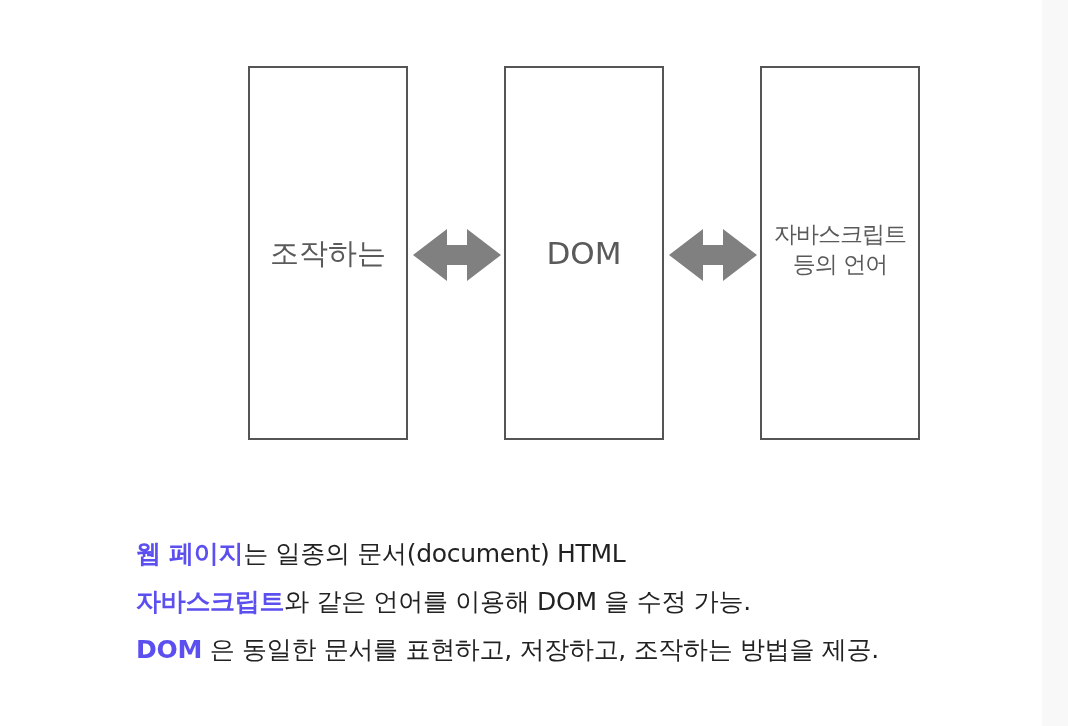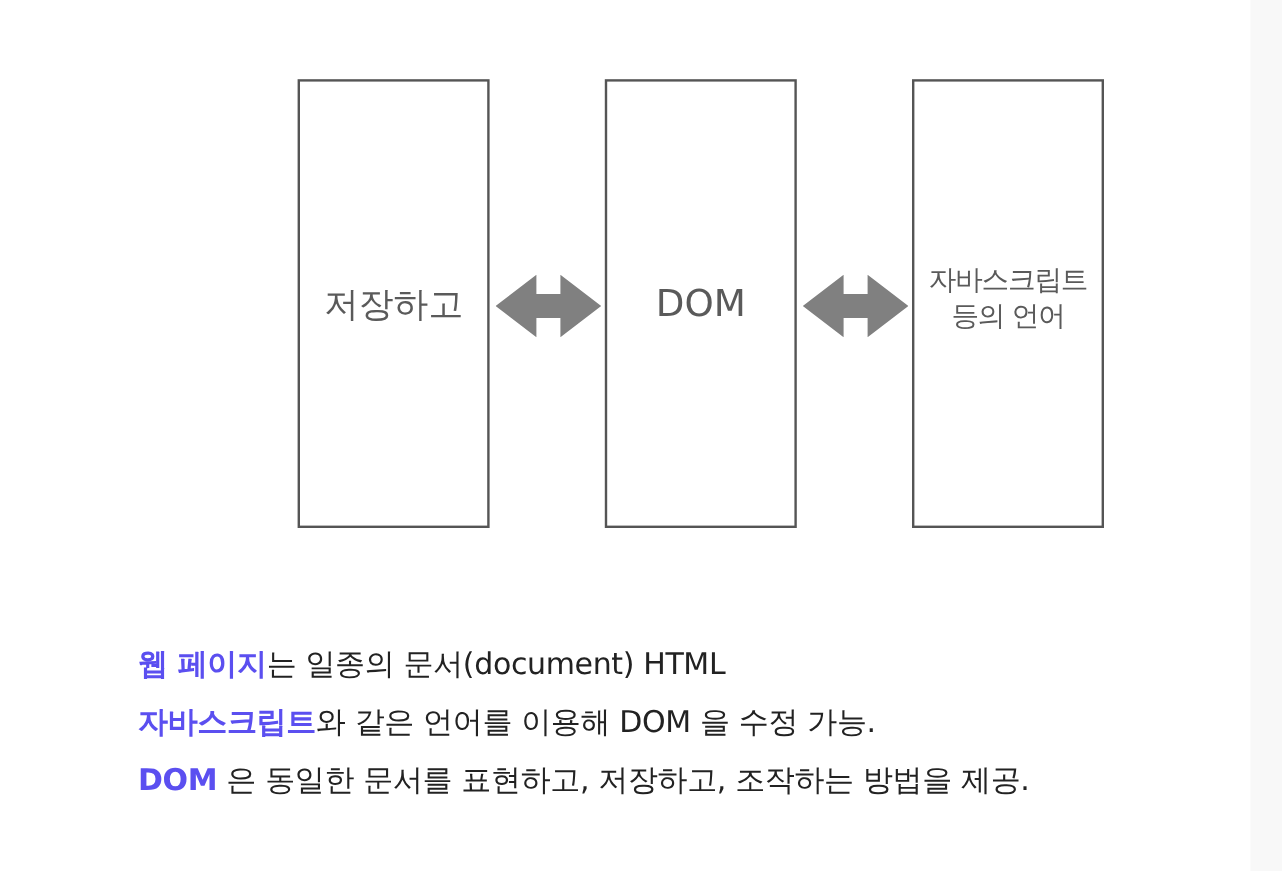--- a/index.html
+++ b/index.html
@@ -23,32 +23,32 @@
   .box-3 { left: 760px; }
   .box-label { font-size: 29px; line-height: 1.25; white-space: pre-line; }
   .box-3 .box-label { font-size: 23px; line-height: 1.3; letter-spacing: -1px; margin-top: -6px; }
   .box-2 .box-label { font-size: 31px; }
   .arrow { position: absolute; top: 229px; width: 88px; height: 52px; }
   .arrow-1 { left: 413px; }
   .arrow-2 { left: 669px; }
   .caption { position: absolute; left: 115px; top: 530px; }
   .line {
     font-size: 25px; color: #222222; line-height: 48px; height: 48px;
-    white-space: nowrap; letter-spacing: -0.3px;
+    white-space: nowrap; letter-spacing: -0.3px; margin-left: 21px;
   }
   .hl { color: #5b4ff0; font-weight: bold; }
 </style>
 </head>
 <body>
 
 <div class="right-strip"></div>
 
 <div>
   <div class="box box-1">
-    <span class="box-label">저장하고</span>
+    <span class="box-label">조작하는</span>
   </div>
 
   <svg class="arrow arrow-1" viewBox="0 0 88 52">
     <polygon points="0,26 34,0 34,16 54,16 54,0 88,26 54,52 54,36 34,36 34,52" fill="#808080"></polygon>
   </svg>
 
   <div class="box box-2">
     <span class="box-label">DOM</span>
   </div>
 

